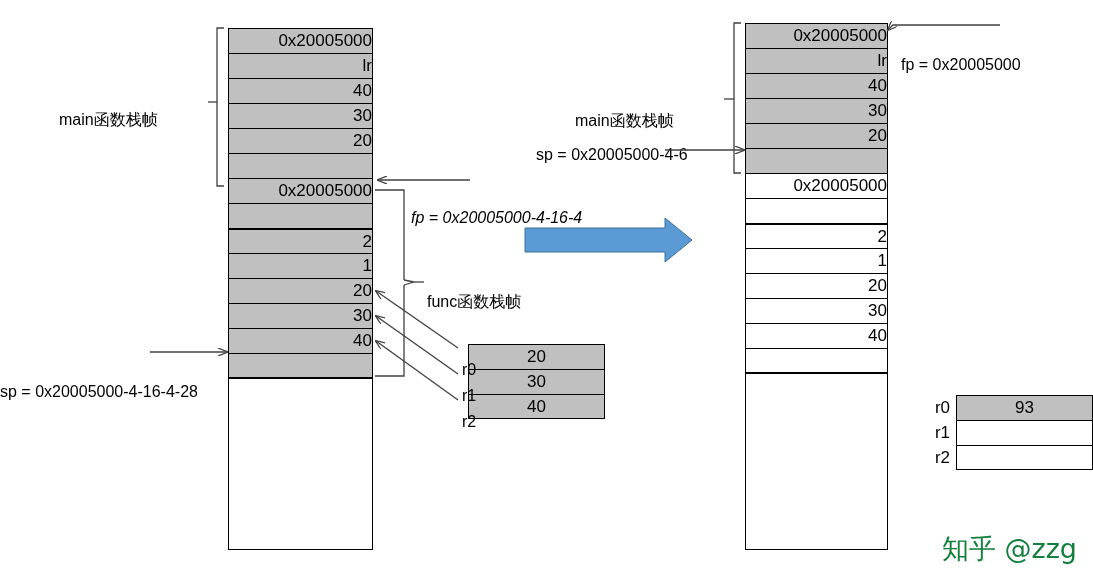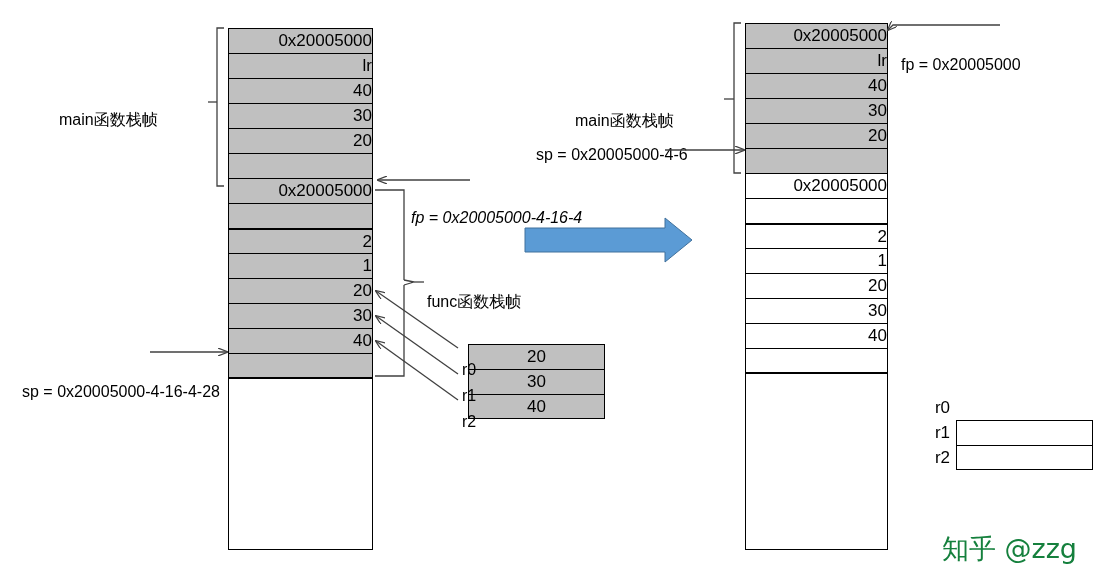--- a/index.html
+++ b/index.html
@@ -117,36 +117,37 @@
       <div class="regcell gray" style="width: 137px;">30</div>
     </div>
     <div class="regrow">
       <div class="regcell gray last" style="width: 137px;">40</div>
     </div>
   </div>
 
 <div class="regtbl" id="right-regs" style="left:922px;top:395px;">
     <div class="regrow">
       <div class="regname">r0</div>
+      <div class="regcell gray" style="width: 137px;">93</div>
     </div>
     <div class="regrow">
       <div class="regname">r1</div>
       <div class="regcell white" style="width: 137px;"></div>
     </div>
     <div class="regrow">
       <div class="regname">r2</div>
       <div class="regcell white last" style="width: 137px;"></div>
     </div>
   </div>
 
 <div class="lbl" style="left:59px;top:90px;">main函数栈帧</div>
 
 <div class="lbl" style="left:427px;top:272px;">func函数栈帧</div>
 
-<div class="lbl" style="left:22px;top:362px;text-align:right;">sp = 0x20005000-4-16-4-28</div>
+<div class="lbl" style="left:0;top:362px;text-align:right;">sp = 0x20005000-4-16-4-28</div>
 
 <div class="lbl" style="left:411px;top:188px;font-style:italic;">fp = 0x20005000-4-16-4</div>
 
 <div class="lbl" style="left:575px;top:91px;">main函数栈帧</div>
 
 <div class="lbl" style="left:536px;top:125px;">sp = 0x20005000-4-6</div>
 
 <div class="lbl" style="left:901px;top:35px;">fp = 0x20005000</div>
 
 <div class="lbl" style="left:462px;top:340px;">r0</div>

